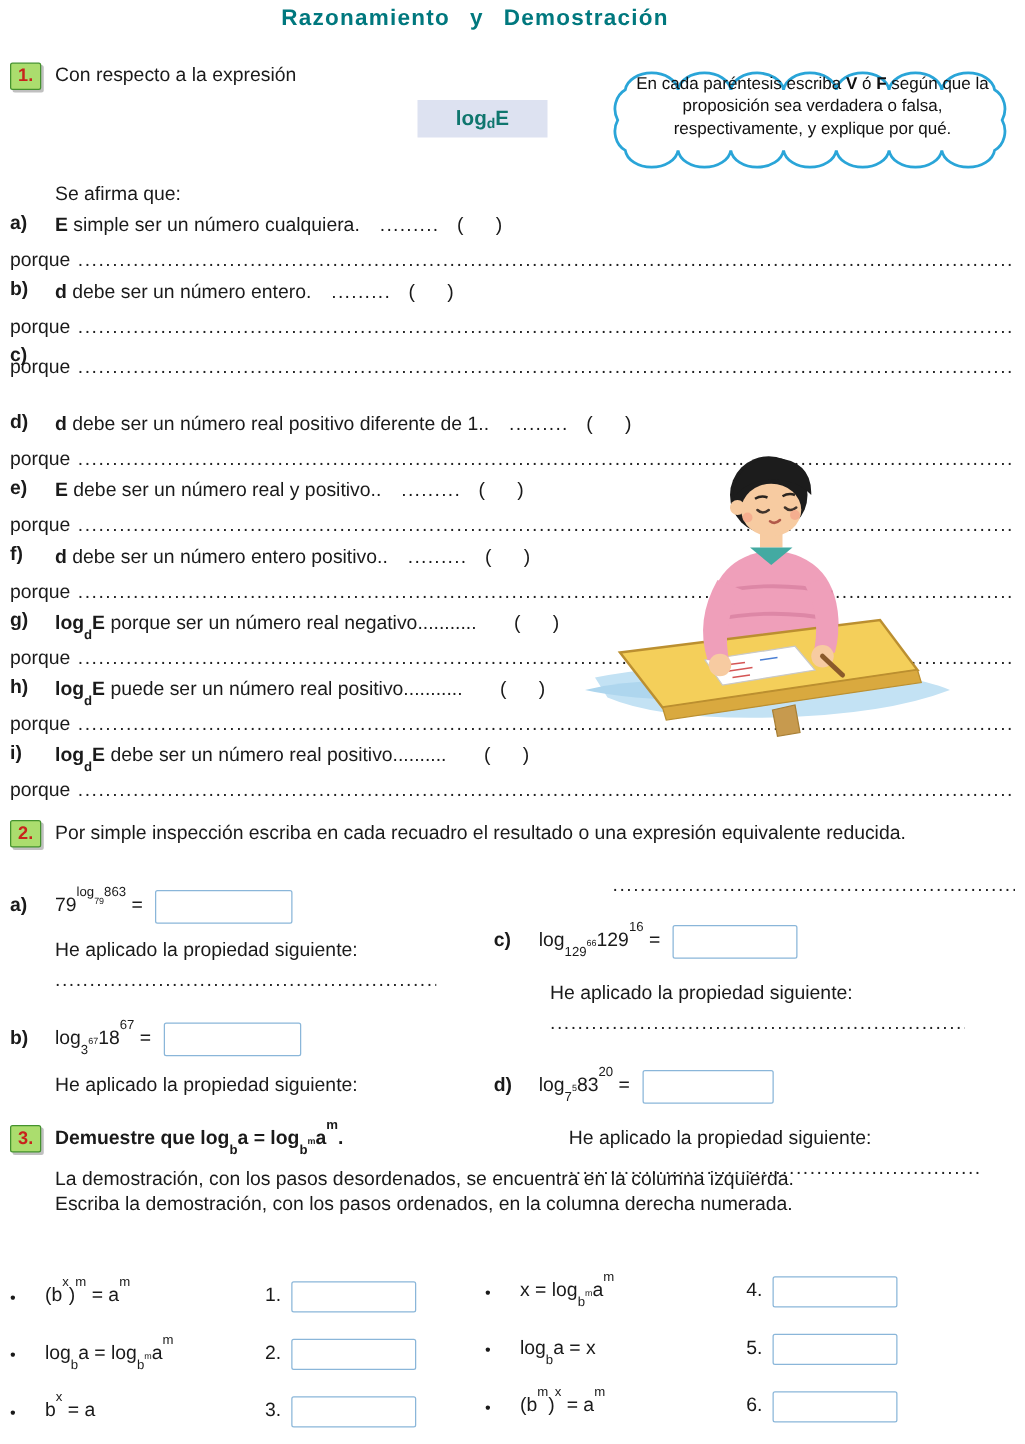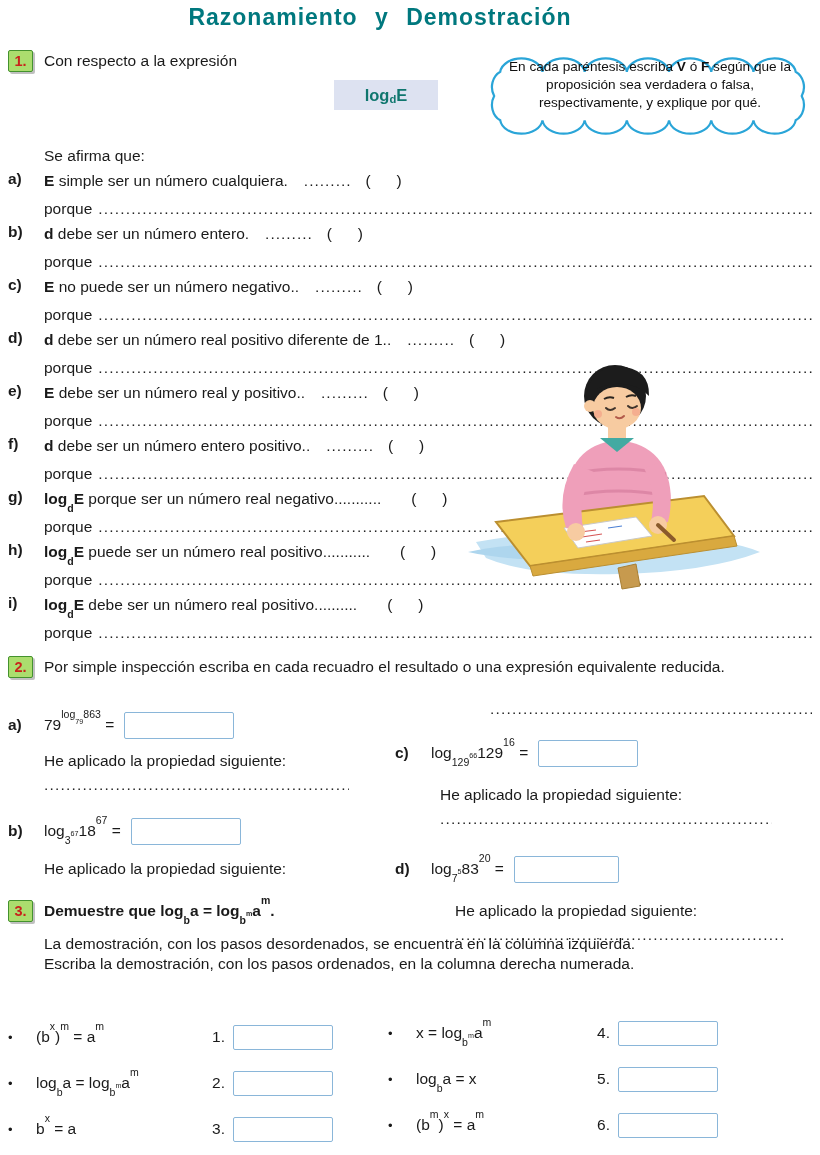--- a/index.html
+++ b/index.html
@@ -6,21 +6,21 @@
   html,body { background:#fff; }
   #page {
     position: relative; width: 820px; height: 1155px; background: #fff;
     font-family: "Liberation Sans", sans-serif; font-size: 15.5px; color: #1a1a1a;
     overflow: hidden;
   }
   .txt { position: absolute; white-space: nowrap; }
   .bold { font-weight: 700; }
   #title {
     position: absolute; left: 0; top: 4px; width: 760px; text-align: center;
-    font-size: 23px; font-weight: 700; letter-spacing: 1px; word-spacing: 10px;
+    font-size: 18px; font-weight: 700; letter-spacing: 1px; word-spacing: 10px;
     color: #00787e;
   }
   .numbox {
     position: absolute; width: 25px; height: 22px;
     background: #abdd6e; border: 1px solid #44922e; border-radius: 2px;
     box-shadow: 2px 2px 0 rgba(130,130,130,.5);
     color: #c8231c; font-weight: 700; font-size: 14.5px;
     display: flex; align-items: center; justify-content: center;
   }
   .expr-box {
@@ -33,21 +33,21 @@
   .cloud-text {
     position: absolute; left: 26px; right: 22px; top: 28px;
     font-size: 13.6px; line-height: 1.34; text-align: center; color: #111;
   }
   .s1-item { position: absolute; left: 8px; width: 804px; }
   .letter { position: absolute; left: 0; top: 0; font-weight: 700; }
   .stmt { margin-left: 36px; line-height: 21px; white-space: nowrap; }
   .lead { font-weight: 700; }
   .sdots { margin-left: 16px; letter-spacing: 1px; }
   .paren { margin-left: 14px; white-space: pre; }
-  .porque-line { margin-left: 36px; display: flex; align-items: center; margin-top: 7px; line-height: 21px; }
+  .porque-line { display: flex; align-items: center; margin-top: 7px; line-height: 21px; }
   .leader { flex: 1; overflow: hidden; white-space: nowrap; letter-spacing: 1.2px; margin-left: 6px; color: #222; }
   .leader-fixed { position: absolute; overflow: hidden; white-space: nowrap; letter-spacing: 1.2px; height: 19px; color: #222; }
   .row { position: absolute; display: flex; align-items: center; height: 38px; }
   .letter2 { font-weight: 700; width: 36px; flex: none; }
   .math { white-space: nowrap; }
   .answer-box {
     display: inline-block; width: 110px; height: 27px; background: #fff;
     border: 1px solid #8ab6d9; margin-left: 10px; border-radius: 2px; flex: none;
   }
   .brow { position: absolute; display: flex; align-items: center; height: 30px; }
@@ -95,21 +95,20 @@
     <span class="letter">b)</span>
     <div class="stmt"><span class="lead">d</span><span class="lead math"></span><span> debe ser un número entero.</span><span class="sdots">.........</span><span class="paren">(      )</span></div>
     <div class="porque-line">
         <span>porque</span>
         <span class="leader">........................................................................................................................................................................................................</span>
       </div>
   </div>
 
   <div class="s1-item" style="top:276px">
     <span class="letter">c)</span>
-    <div class="stmt"><span class="lead">E</span><span class="lead math"></span><span>  no puede ser un número negativo..</span><span class="sdots">.........</span><span class="paren">(      )</span></div>
     <div class="porque-line">
         <span>porque</span>
         <span class="leader">........................................................................................................................................................................................................</span>
       </div>
   </div>
 
   <div class="s1-item" style="top:329px">
     <span class="letter">d)</span>
     <div class="stmt"><span class="lead">d</span><span class="lead math"></span><span> debe ser un número real positivo diferente de 1..</span><span class="sdots">.........</span><span class="paren">(      )</span></div>
     <div class="porque-line">

